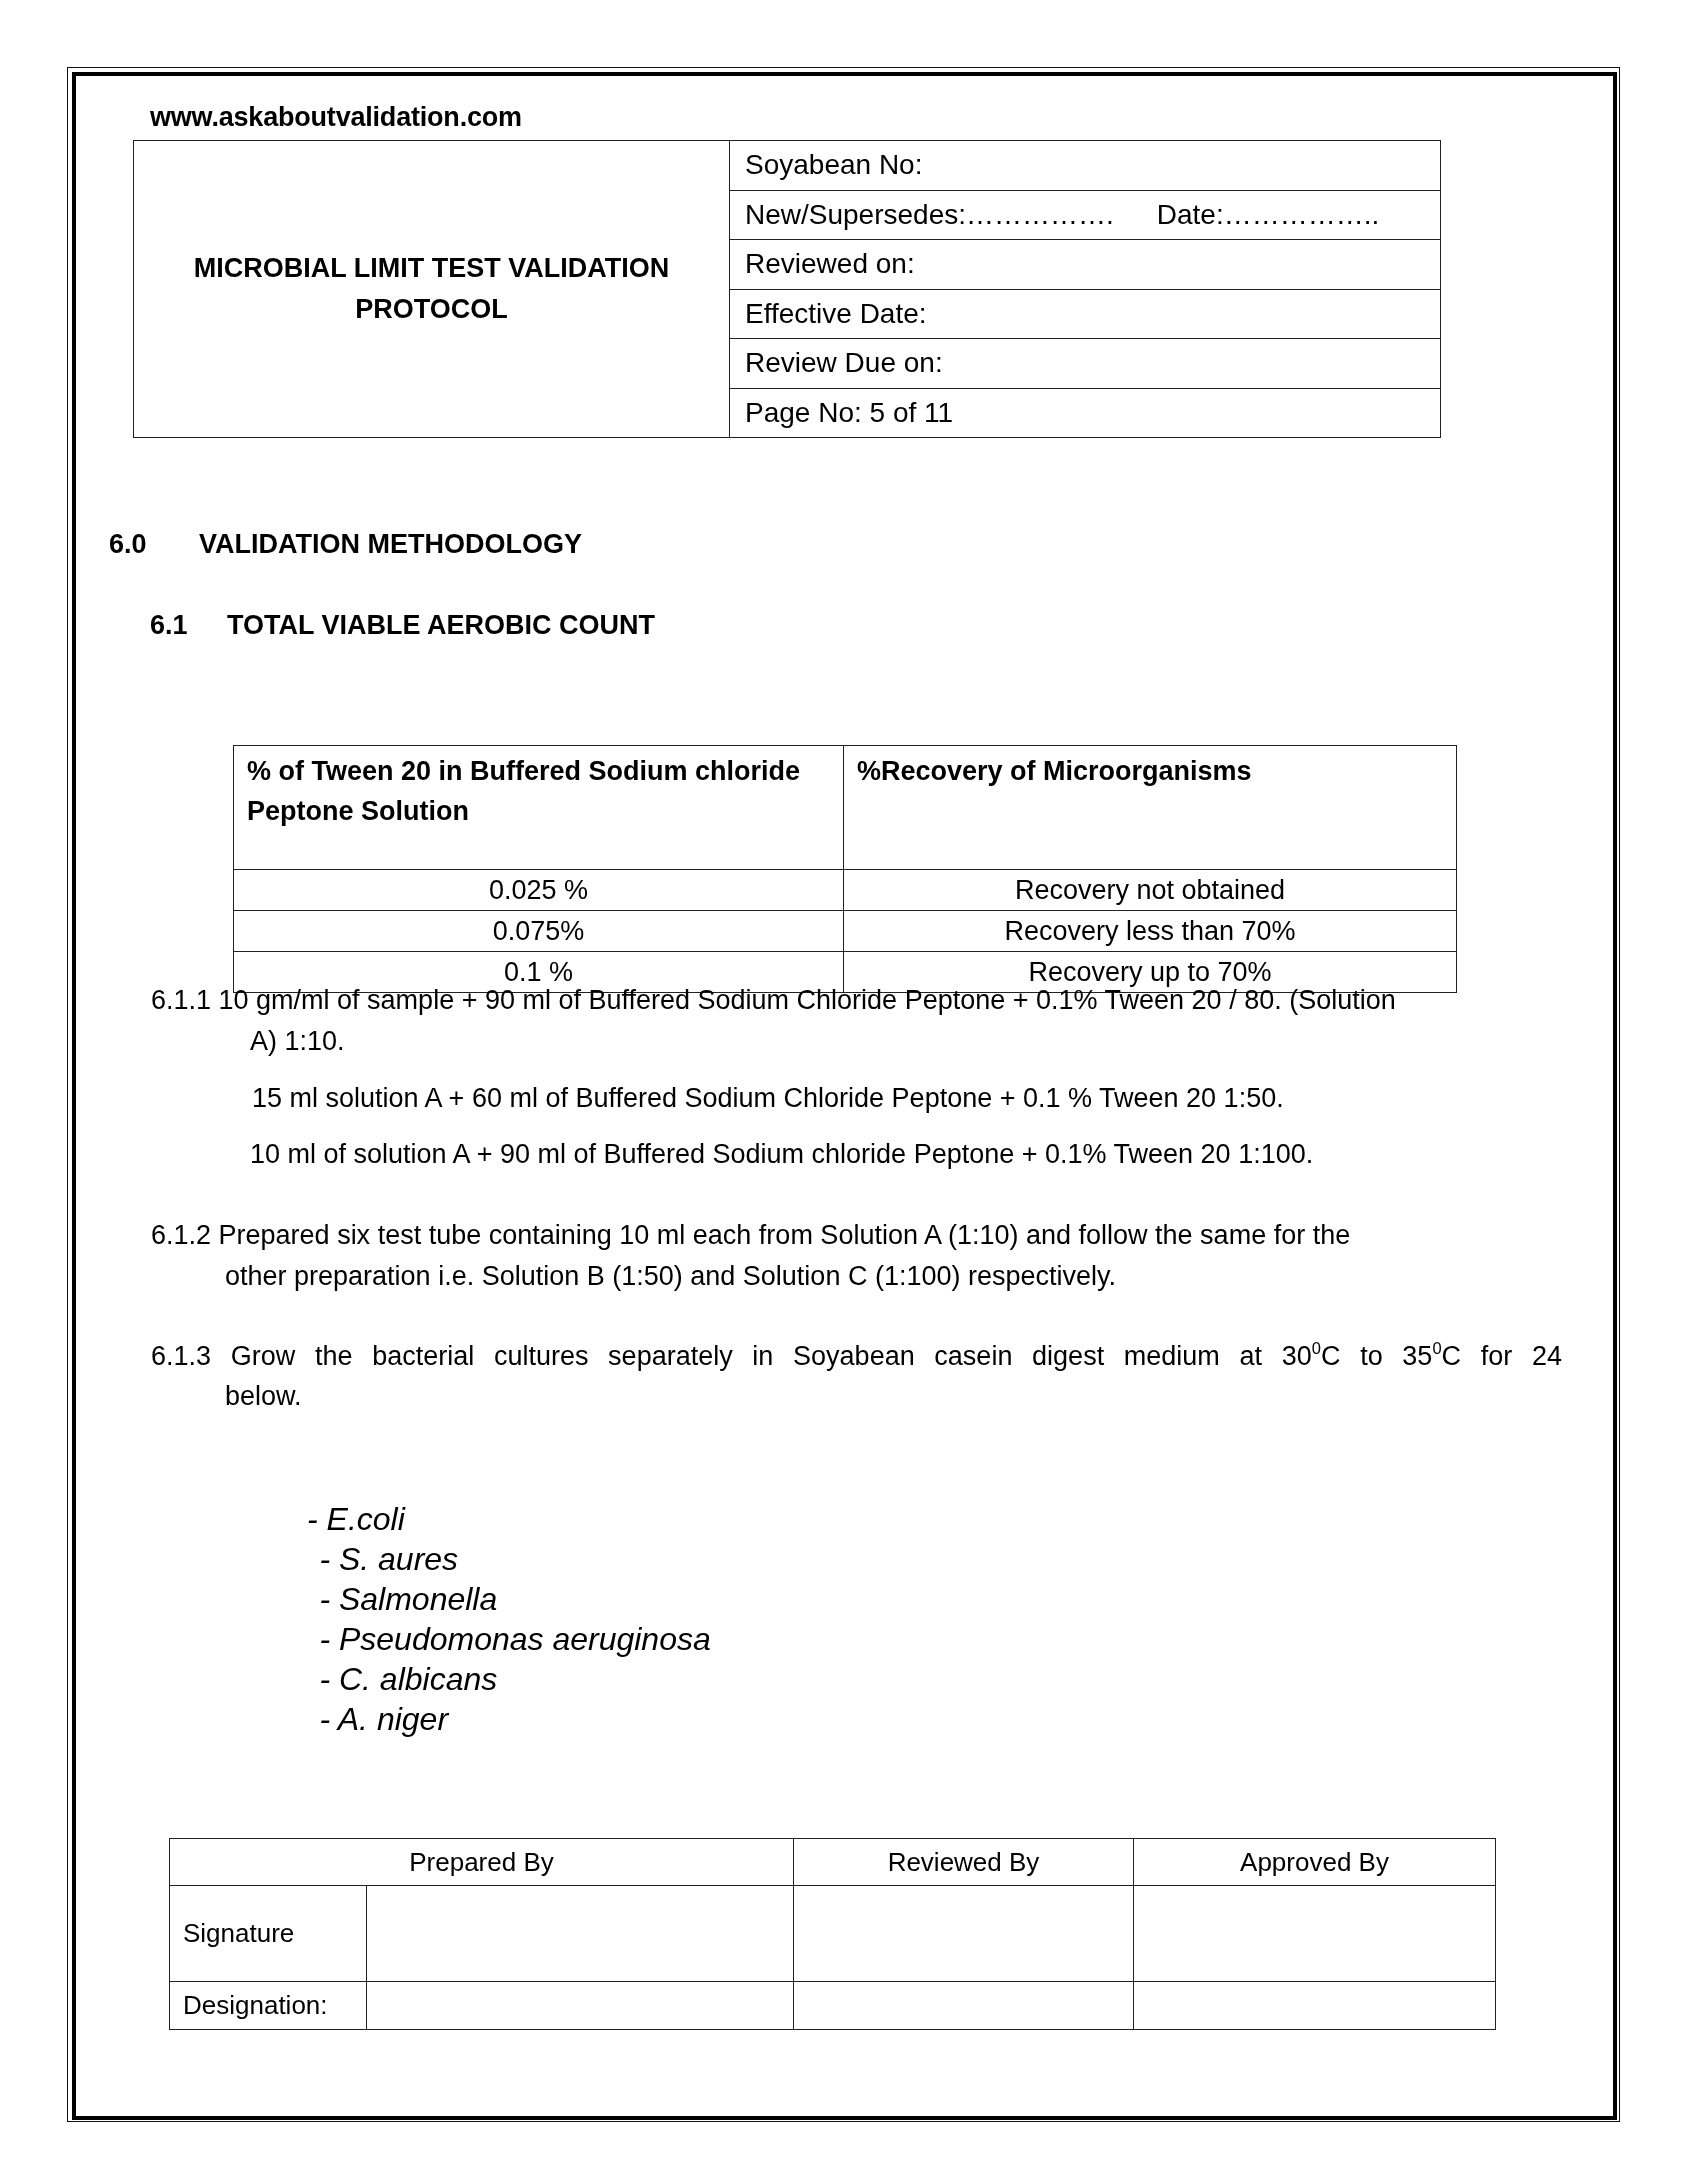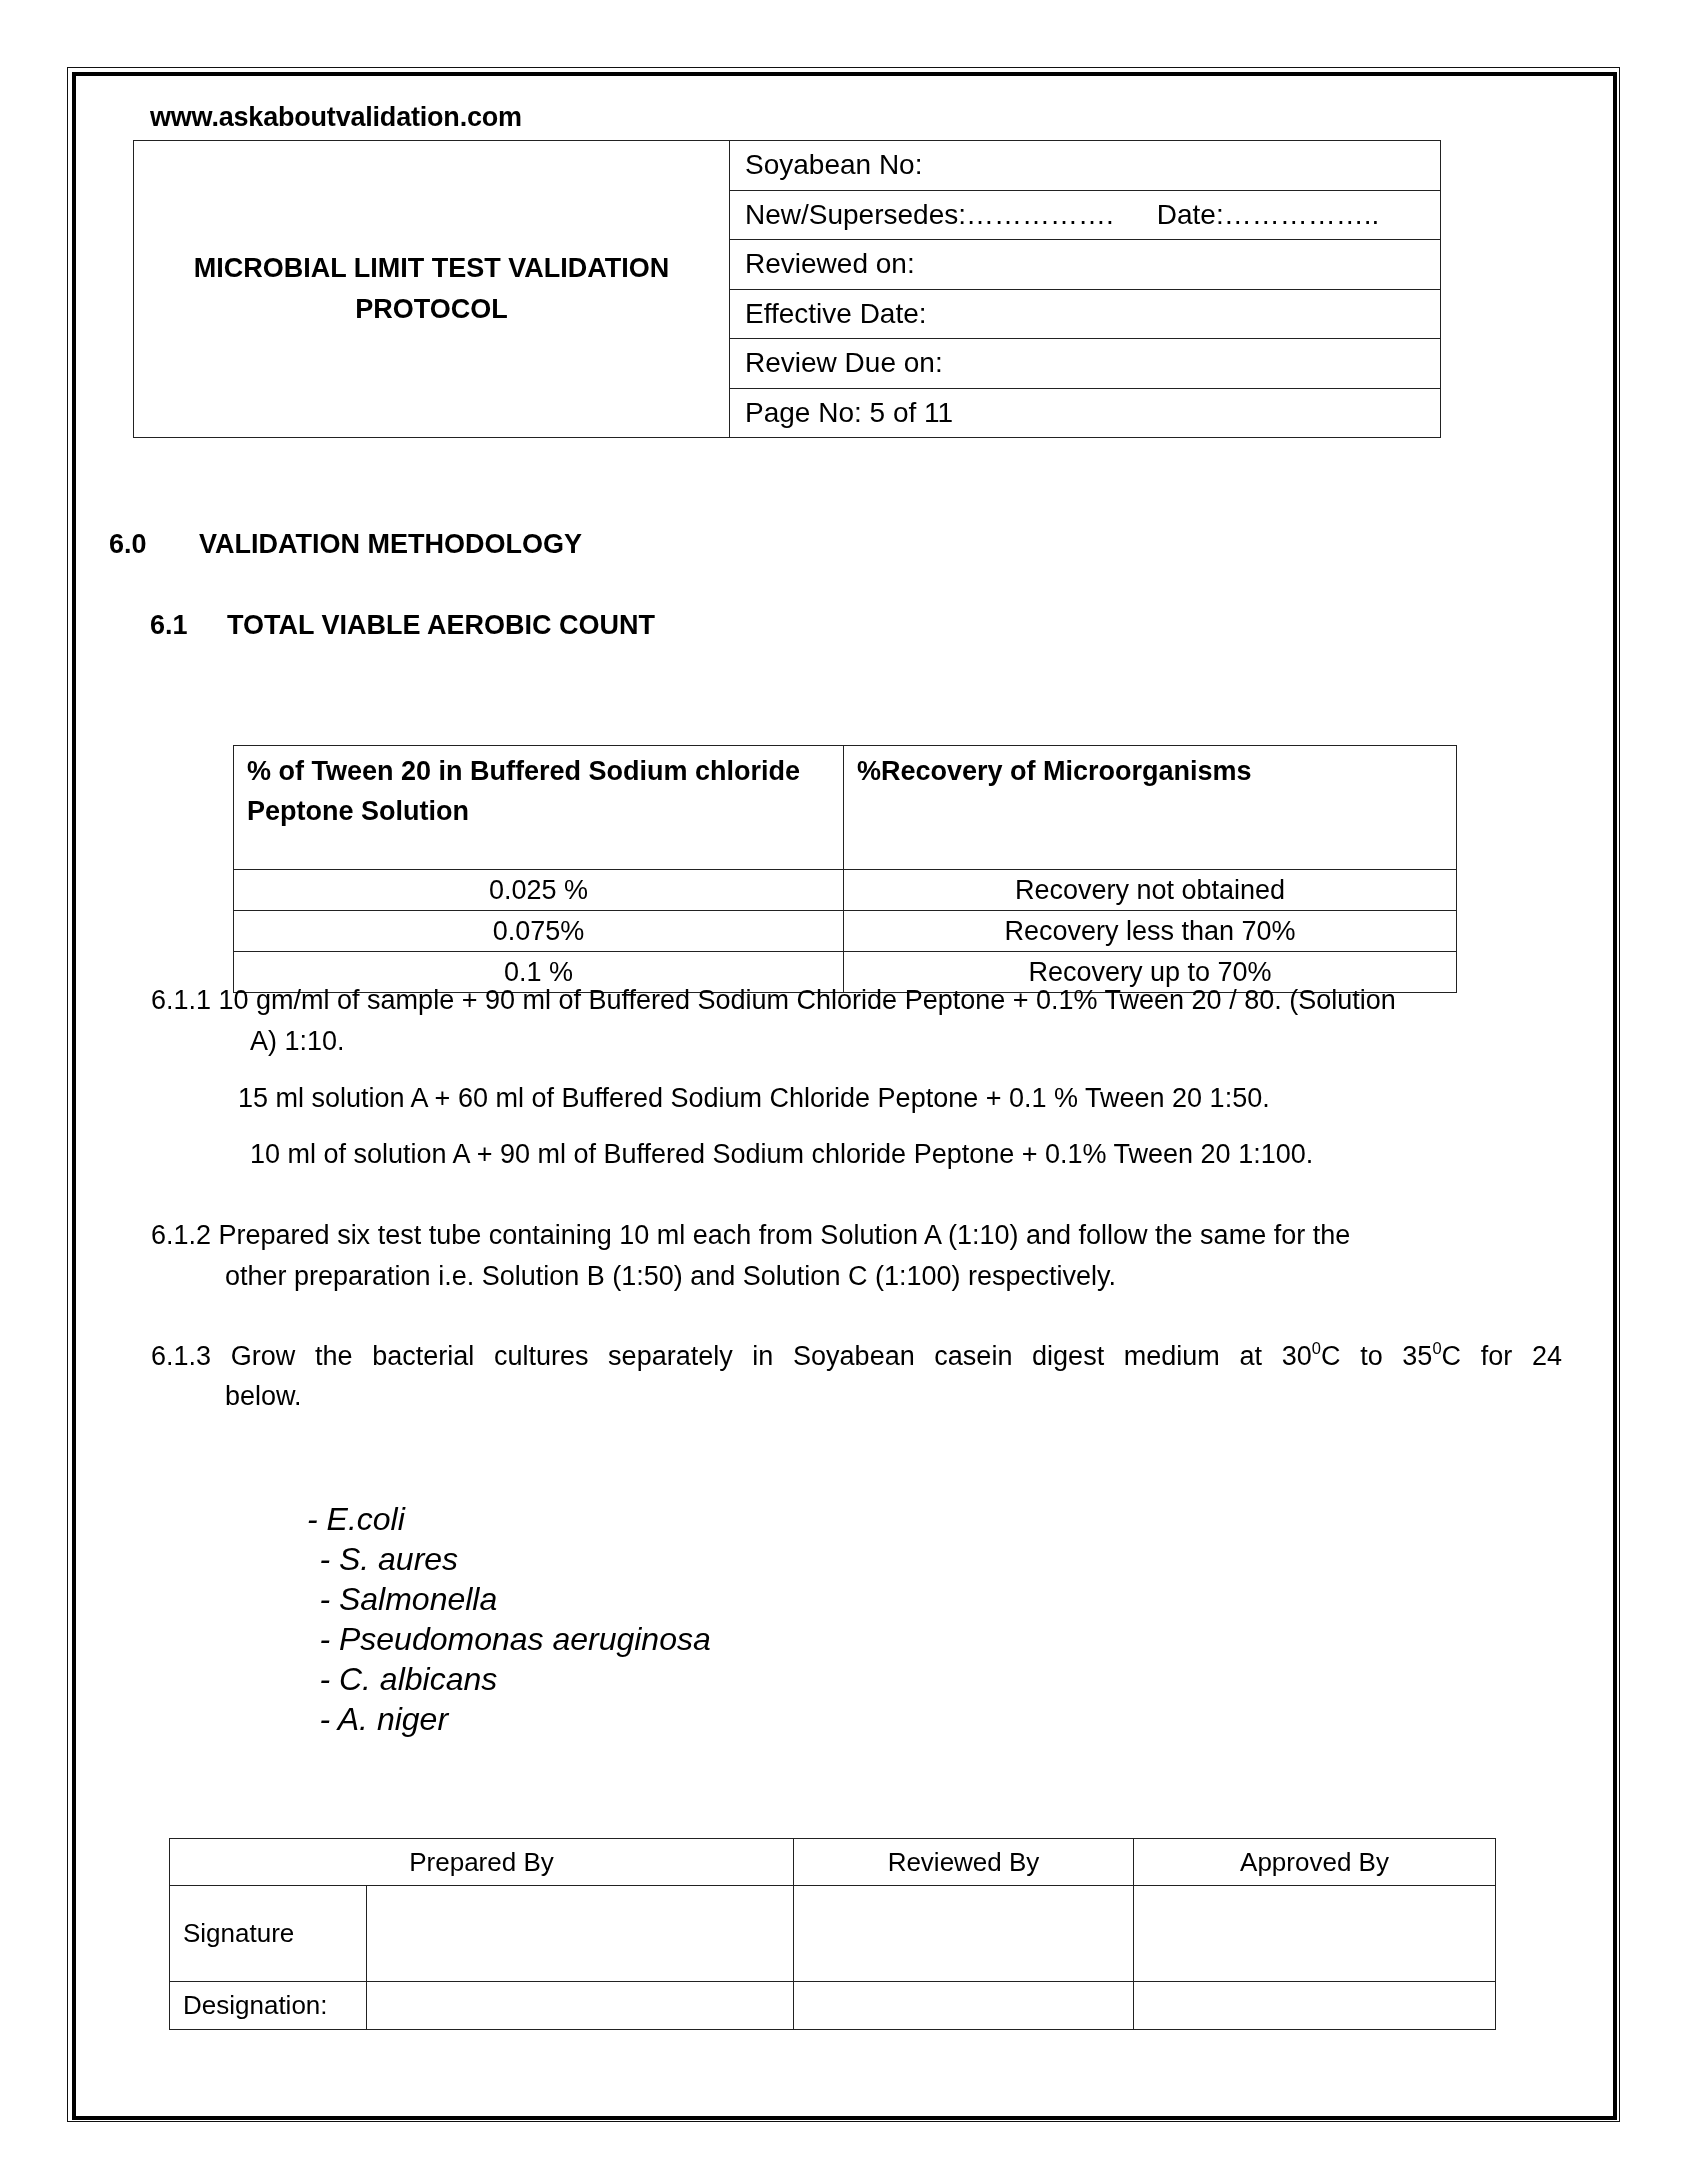--- a/index.html
+++ b/index.html
@@ -29,21 +29,21 @@
 
   .rec { left: 233px; top: 725px; width: 1224px; margin-top: 20px; }
   .rec th { font-weight: bold; font-size: 27px; text-align: left; vertical-align: top;
             padding: 5px 13px 3.3px 13px; line-height: 40px; height: 115px; }
   .rec th.c1 { width: 583px; }
   .rec td { font-size: 27px; text-align: center; height: 40px; line-height: 38px; }
 
   .para { font-size: 27px; line-height: 40px; white-space: nowrap; }
   .p611-a { left: 151px; top: 980px; }
   .p611-b { left: 250px; top: 1021px; }
-  .p611-c { left: 238px; top: 1078px; }
+  .p611-c { left: 252px; top: 1078px; }
   .p611-d { left: 250px; top: 1134px; }
   .p612-a { left: 151px; top: 1215px; }
   .p612-b { left: 225px; top: 1256px; }
   .p613 { left: 151px; top: 1336px; width: 1411px; white-space: normal; }
   .p613 .first { display: block; text-align: justify; text-align-last: justify; }
   .p613 .rest { display: block; padding-left: 74px; }
   .p613 .rest.just { text-align: justify; text-align-last: justify; }
   sup { font-size: 16.5px; line-height: 0; vertical-align: 11.5px; }
 
   .org { font-size: 32px; line-height: 40px; font-style: italic; }

